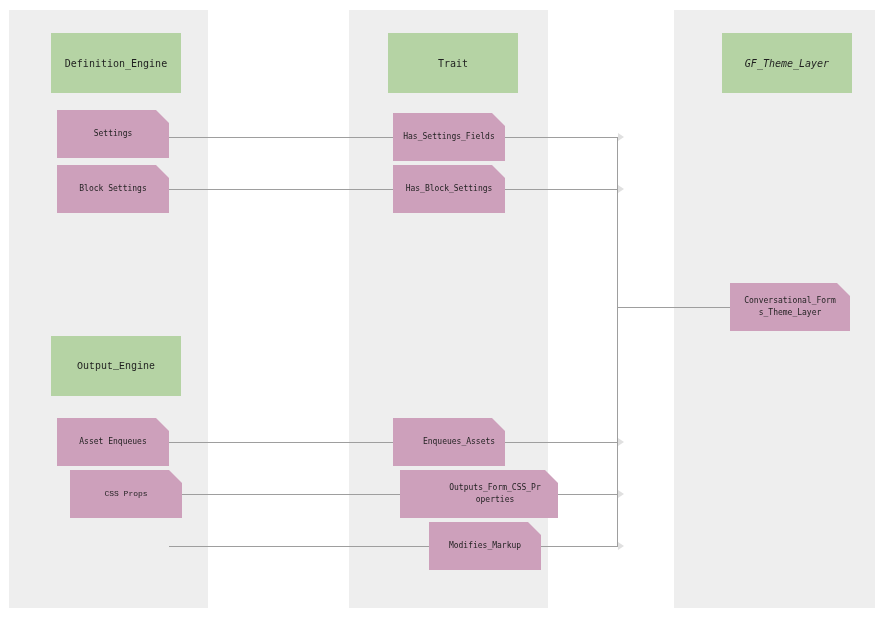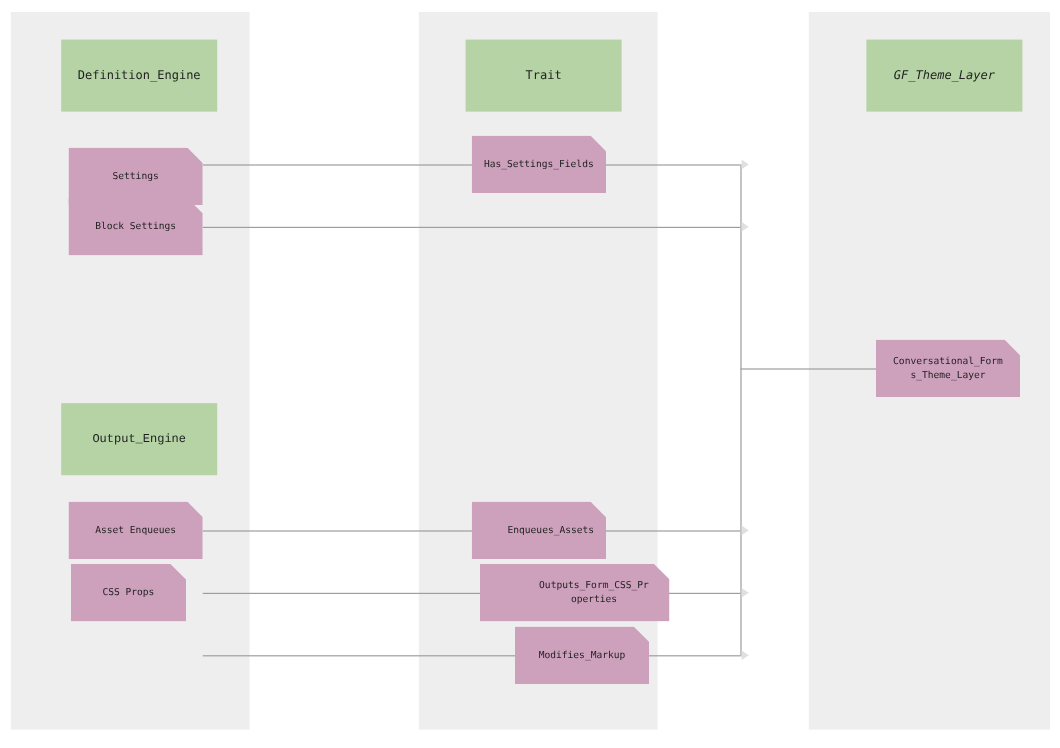--- a/index.html
+++ b/index.html
@@ -92,35 +92,38 @@
   <div class="header" style="left:376px; top:33px;">
     <span>Trait</span>
   </div>
   <div class="header" style="left:710px; top:33px;font-style:italic;">
     <span>GF_Theme_Layer</span>
   </div>
   <div class="header" style="left:39px;  top:336px;font-family:Liberation Mono, monospace;">
     <span>Output_Engine</span>
   </div>
 
-  <div class="node" style="left:57px; top:123px; width:112px;">
+  <div class="node" style="left:57px; top:110px; width:112px;">
     <span class="lbl">Settings</span>
   </div>
   <div class="node" style="left:57px; top:165px; width:112px;">
     <span class="lbl">Block Settings</span>
   </div>
   <div class="node" style="left:57px; top:418px; width:112px;">
     <span class="lbl">Asset Enqueues</span>
   </div>
-  <div class="node" style="left:59px; top:470px; width:96px;">
+  <div class="node" style="left:70px; top:470px; width:112px;font-family:Liberation Mono, monospace;">
     <span class="lbl">CSS Props</span>
   </div>
 
   <div class="node" style="left:393px; top:113px; width:112px;">
     <span class="lbl">Has_Settings_Fields</span>
+  </div>
+  <div class="node" style="left:393px; top:165px; width:112px;">
+    <span class="lbl">Has_Block_Settings</span>
   </div>
   <div class="node" style="left:393px; top:418px; width:112px;justify-content:flex-end;">
     <span class="lbl">Enqueues_Assets</span>
   </div>
   <div class="node" style="left:400px; top:470px; width:126px;padding-left:32px;">
     <span class="lbl">Outputs_Form_CSS_Properties</span>
   </div>
   <div class="node" style="left:393px; top:522px; width:112px;margin-left:36px;">
     <span class="lbl">Modifies_Markup</span>
   </div>

